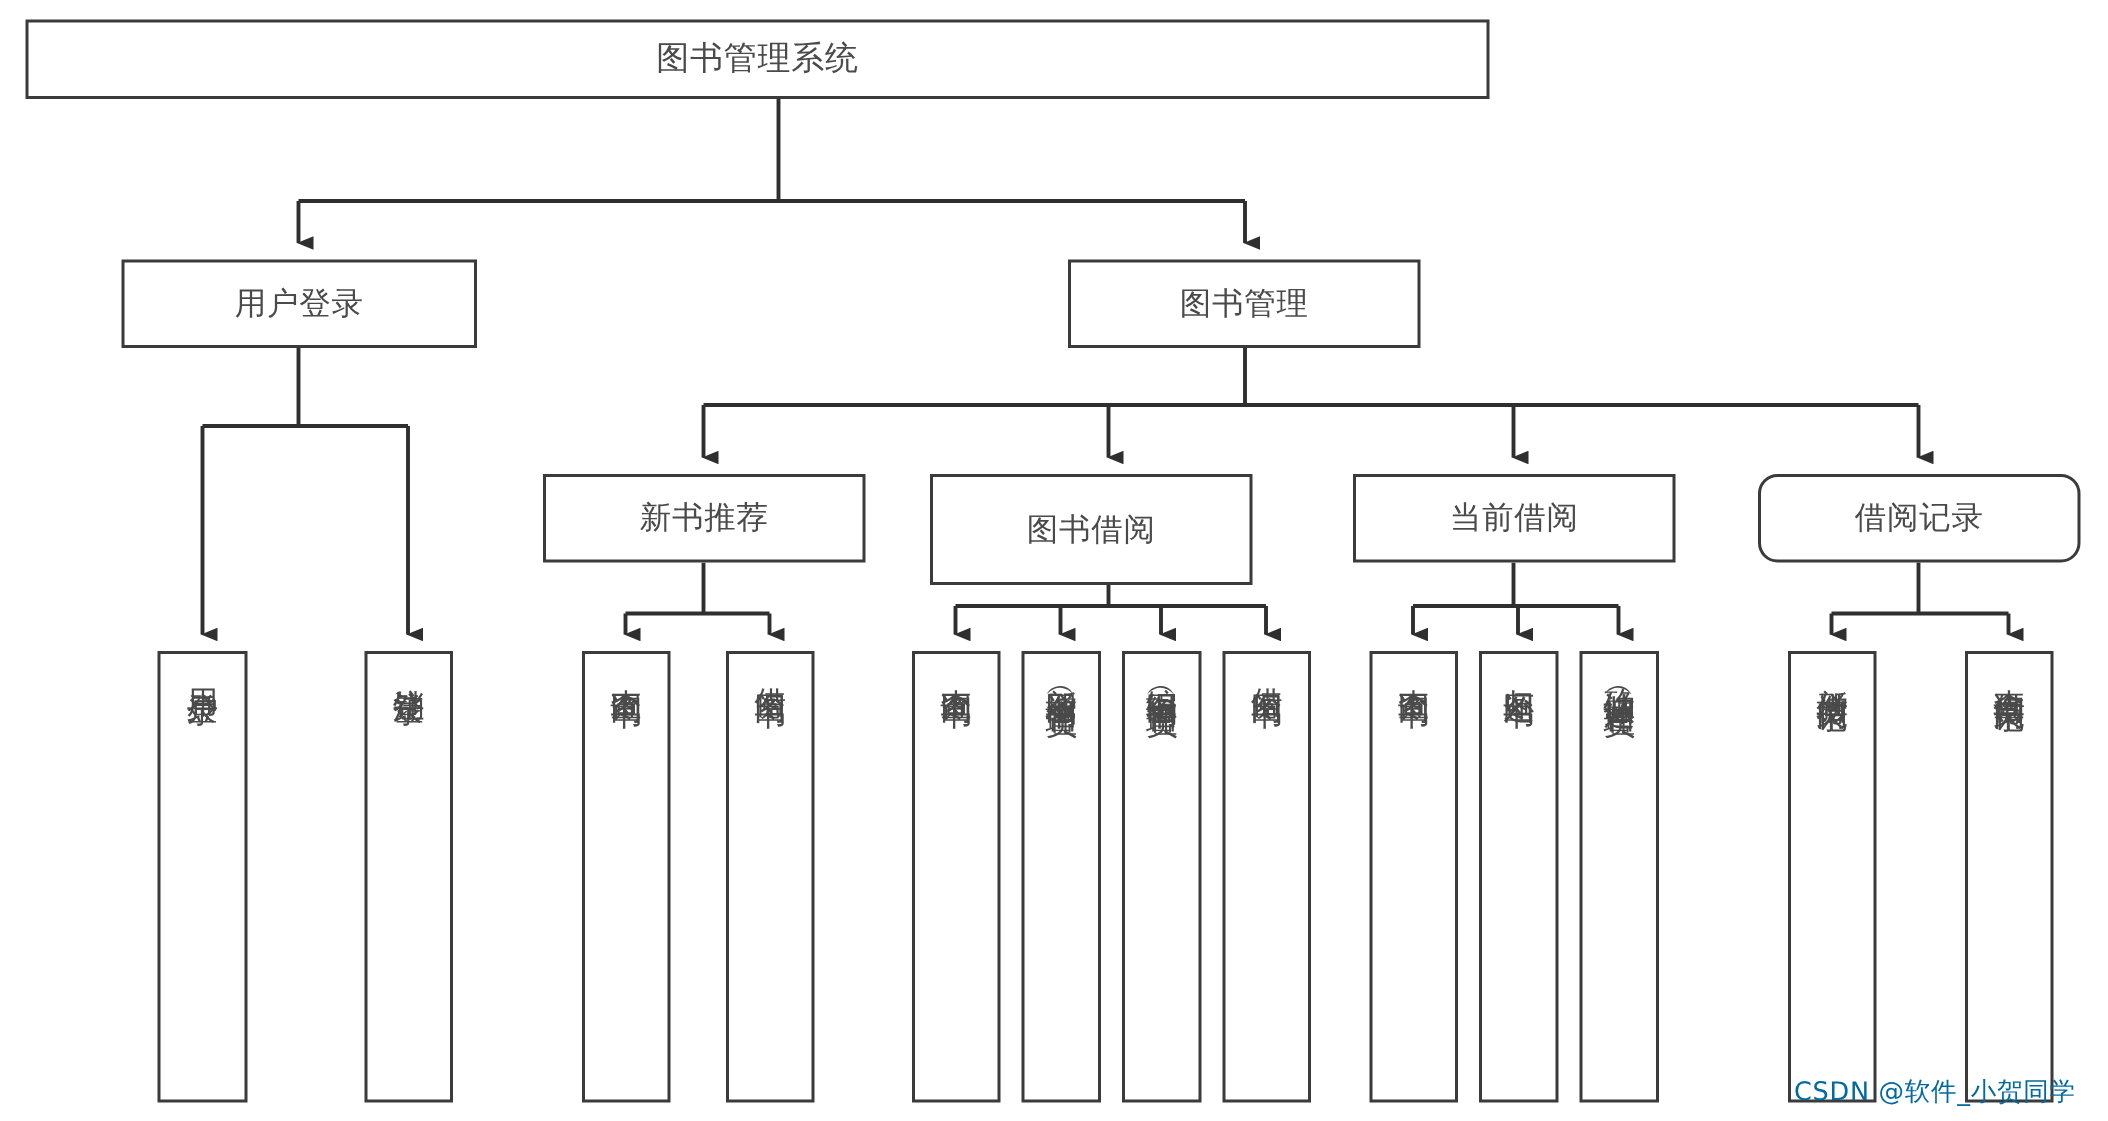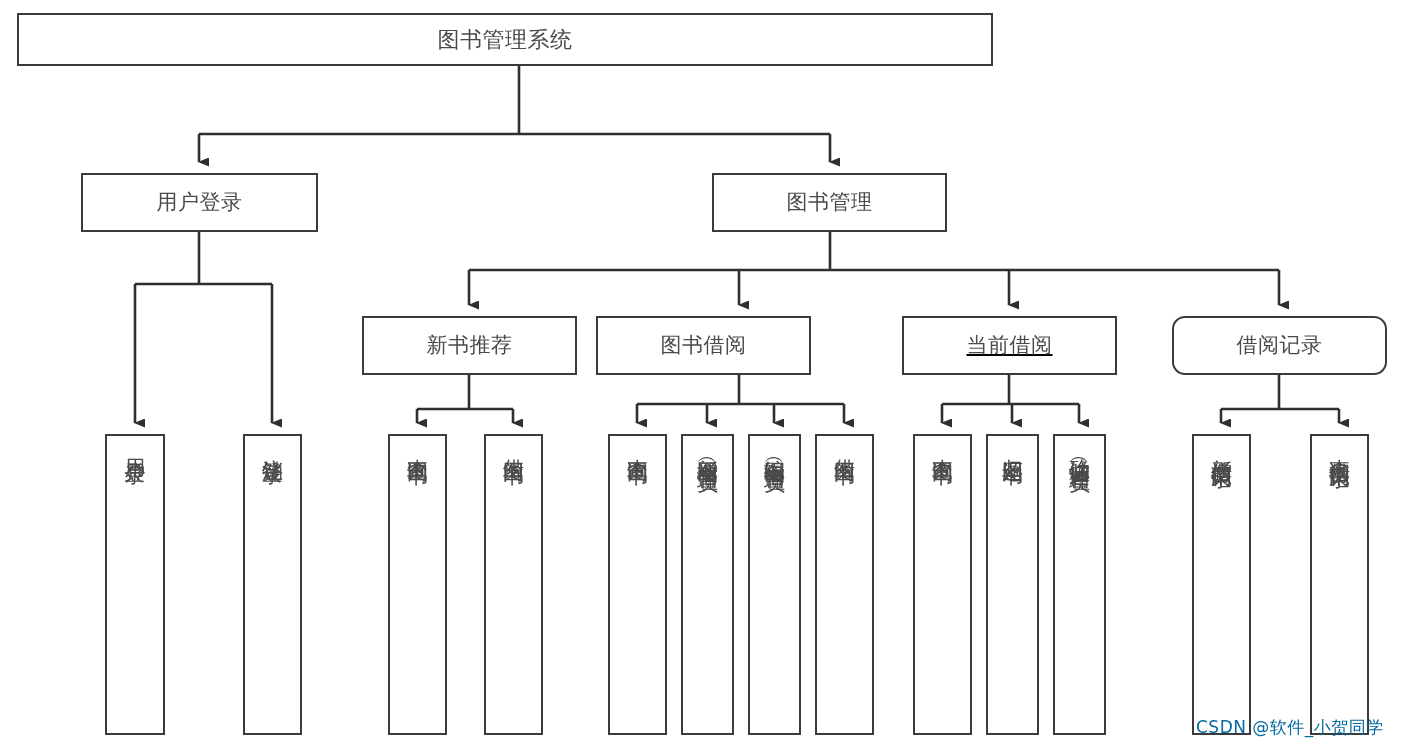--- a/index.html
+++ b/index.html
@@ -126,24 +126,24 @@
   <div class="node" style="left:81px;top:173px;width:237px;height:59px;">
     <span class="label">用户登录</span>
   </div>
   <div class="node" style="left:712px;top:173px;width:235px;height:59px;">
     <span class="label">图书管理</span>
   </div>
 
   <div class="node" style="left:362px;top:316px;width:215px;height:59px;">
     <span class="label">新书推荐</span>
   </div>
-  <div class="node" style="left:596px;top:316px;width:215px;height:59px;font-family:Liberation Serif, serif;">
+  <div class="node" style="left:620px;top:316px;width:215px;height:74px;font-family:Liberation Serif, serif;">
     <span class="label">图书借阅</span>
   </div>
-  <div class="node" style="left:902px;top:316px;width:215px;height:59px;text-decoration:underline;">
+  <div class="node" style="left:902px;top:316px;width:215px;height:59px;">
     <span class="label">当前借阅</span>
   </div>
   <div class="node" style="left:1172px;top:316px;width:215px;height:59px;border-radius:13px;">
     <span class="label">借阅记录</span>
   </div>
 
   <div class="node vertical" style="left:105px;top:434px;width:60px;height:301px;">
     <span class="label">用户登录</span>
   </div>
   <div class="node vertical" style="left:243px;top:434px;width:59px;height:301px;">

